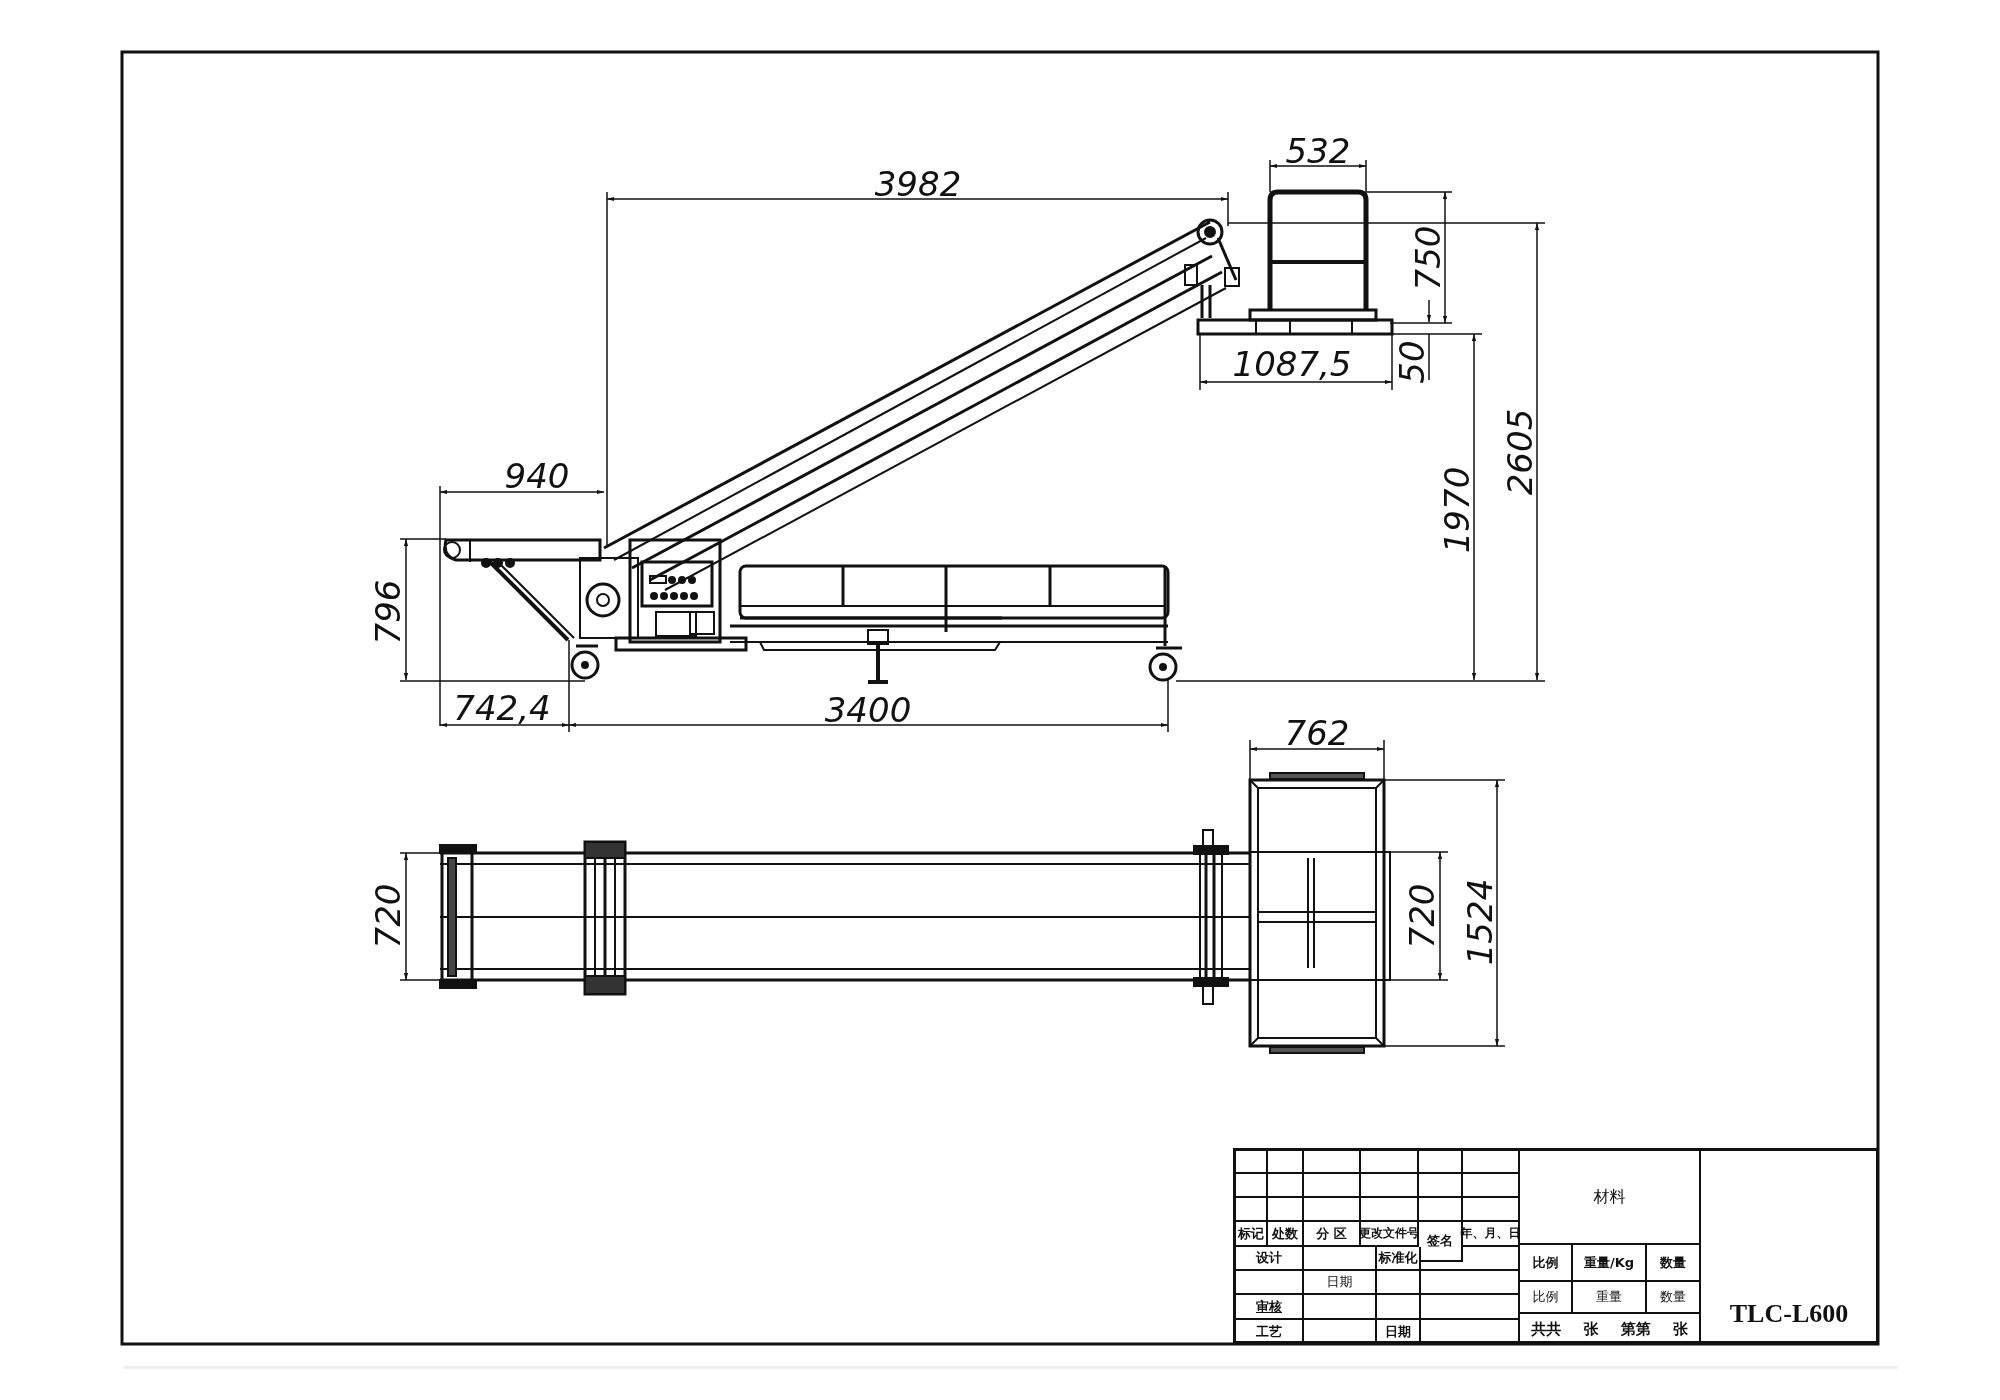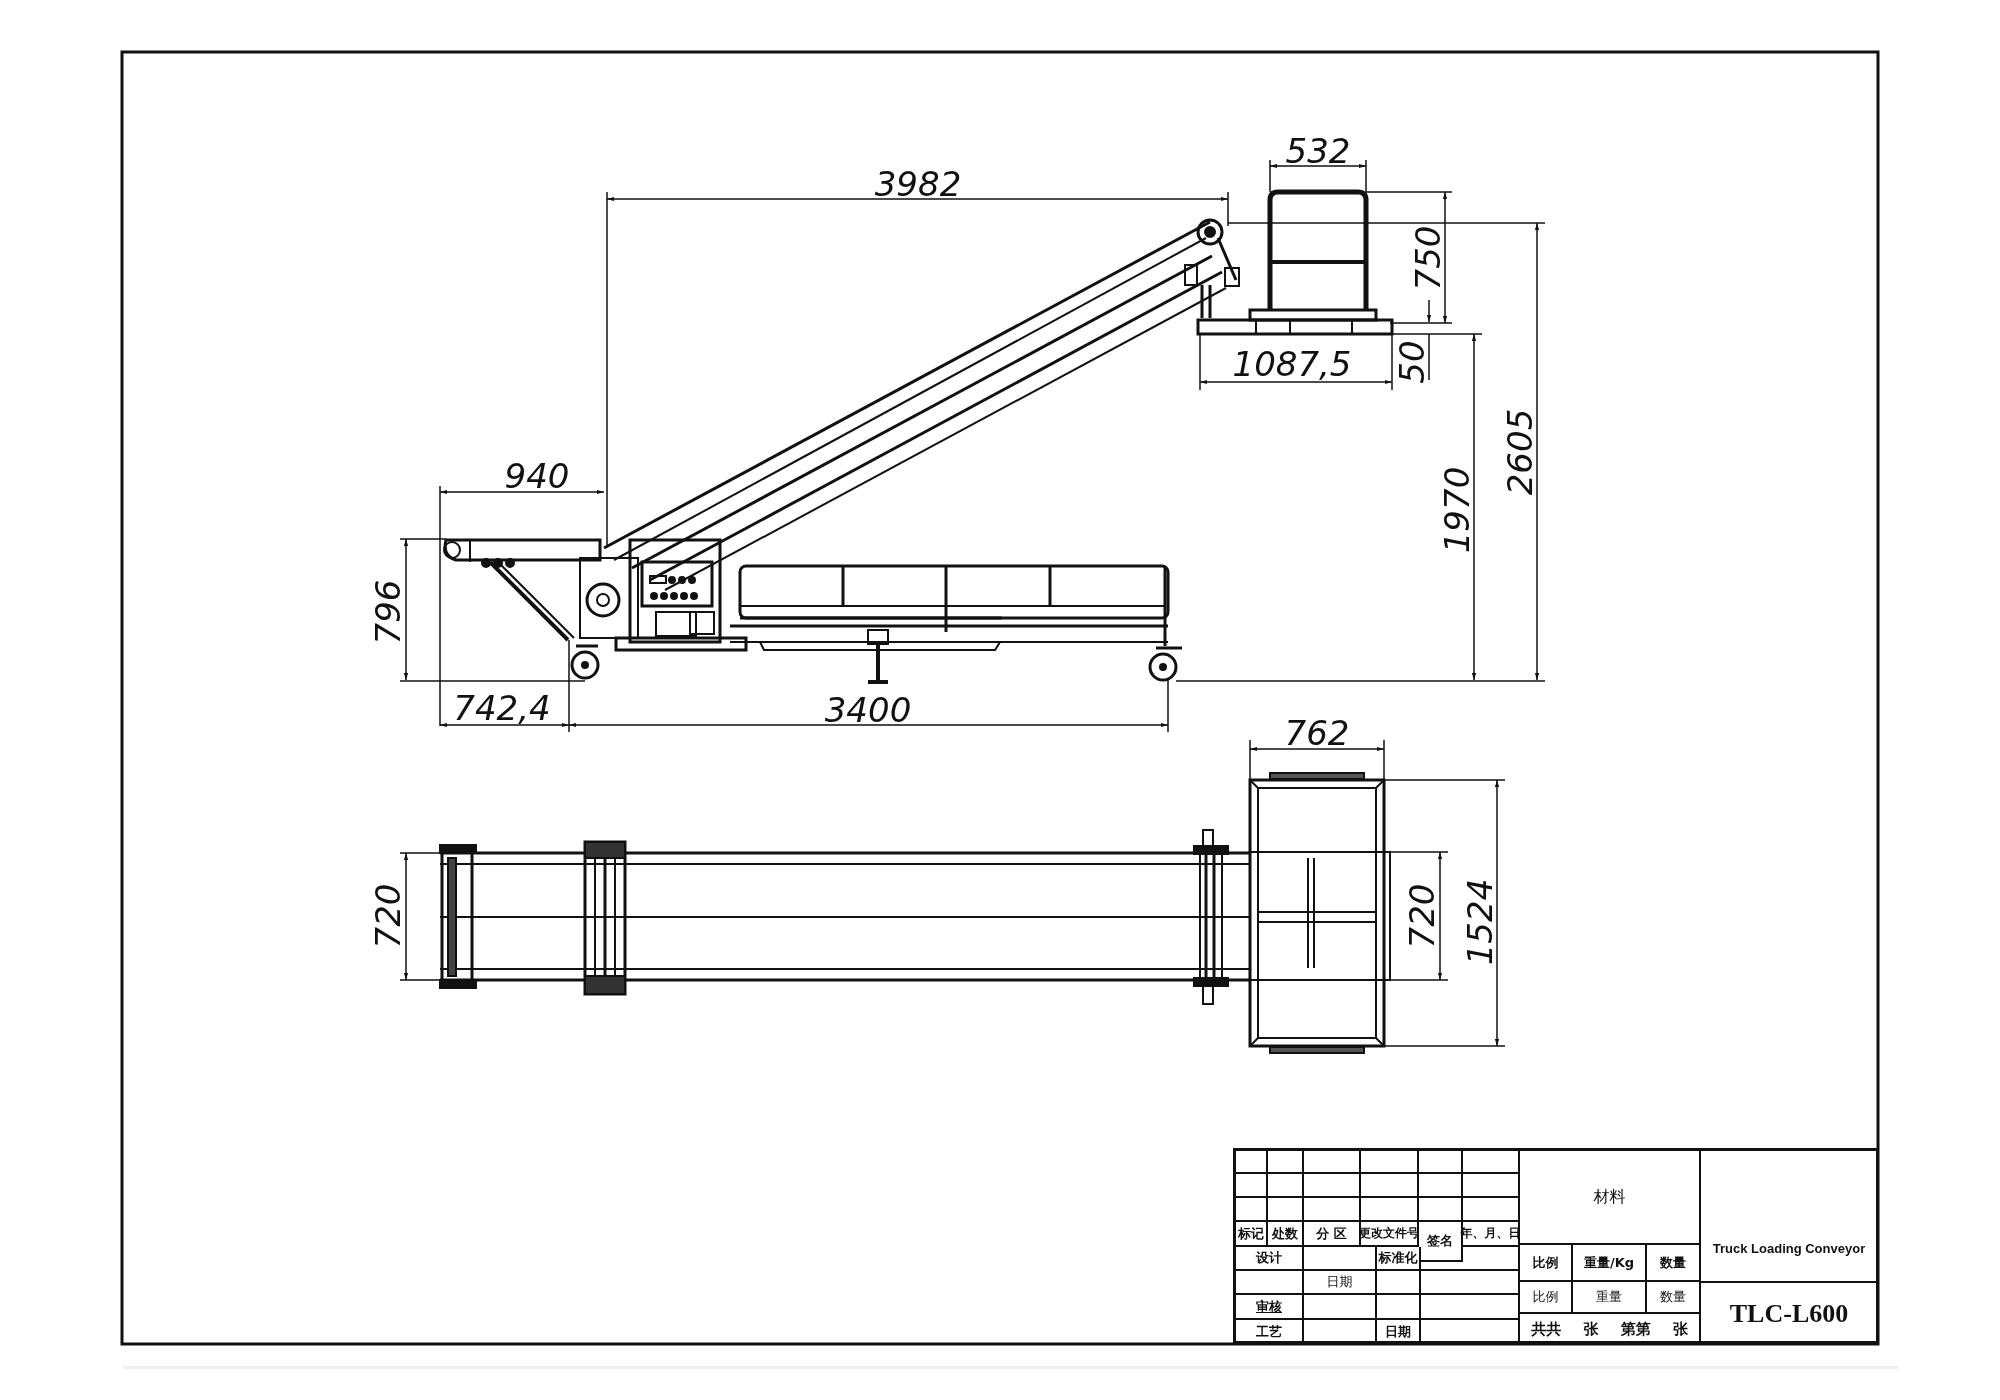--- a/index.html
+++ b/index.html
@@ -285,17 +285,16 @@
   <div class="cell thin" style="left:284px;top:131px;width:53px;height:32px;">比例</div>
   <div class="cell thin" style="left:337px;top:131px;width:74px;height:32px;">重量</div>
   <div class="cell thin" style="left:411px;top:131px;width:54px;height:32px;">数量</div>
   <div class="cell" style="left:284px;top:163px;width:181px;height:30px;border-bottom:none;justify-content:space-around;font-size:15px;">
     <span>共共</span>
     <span>张</span>
     <span>第第</span>
     <span>张</span>
   </div>
 
-  <div class="cell subtitle" style="left:465px;top:65px;width:176px;height:67px;border-right:none;">Truck Loading Conveyor</div>
   <div class="cell code" style="left:465px;top:132px;width:176px;height:61px;border-right:none;border-bottom:none;font-family:Liberation Serif, serif;">TLC-L600</div>
 </div>
 
 <div class="footer-line"></div>
 
 </body></html>

